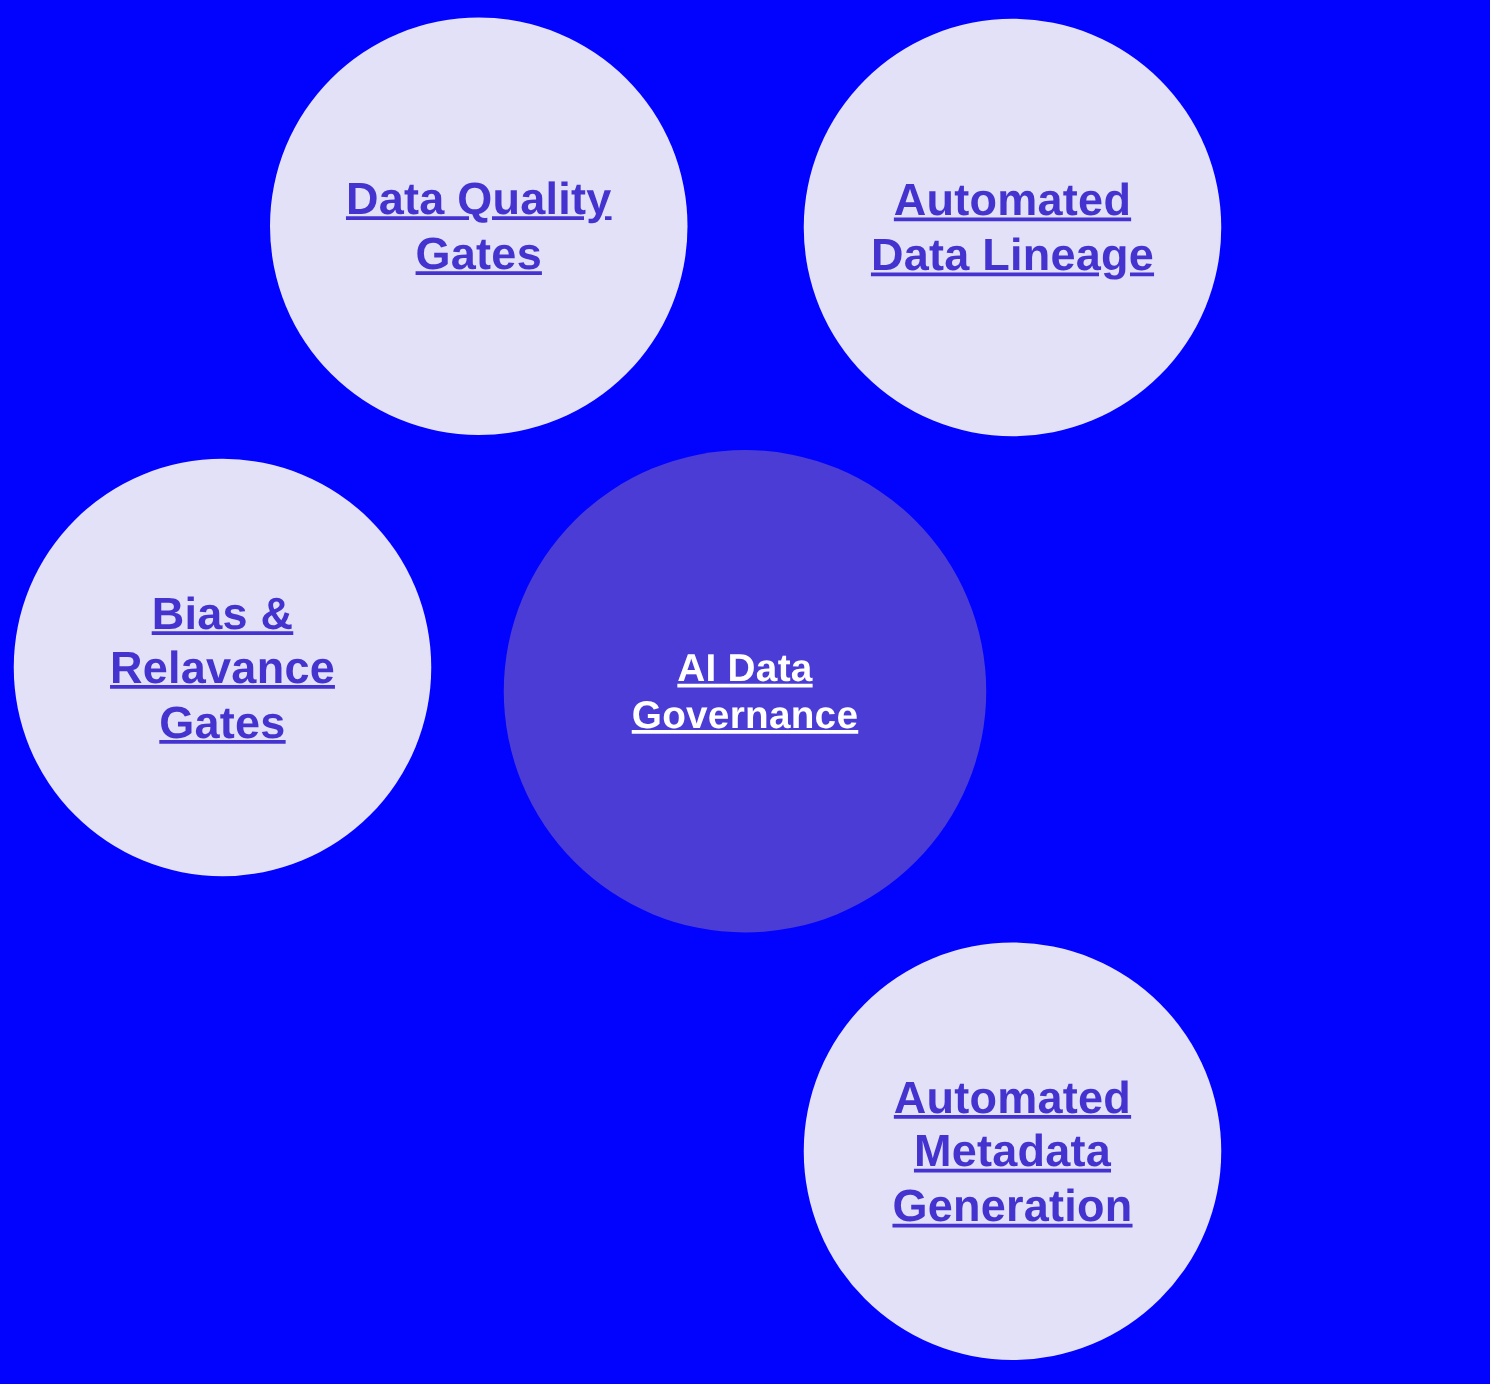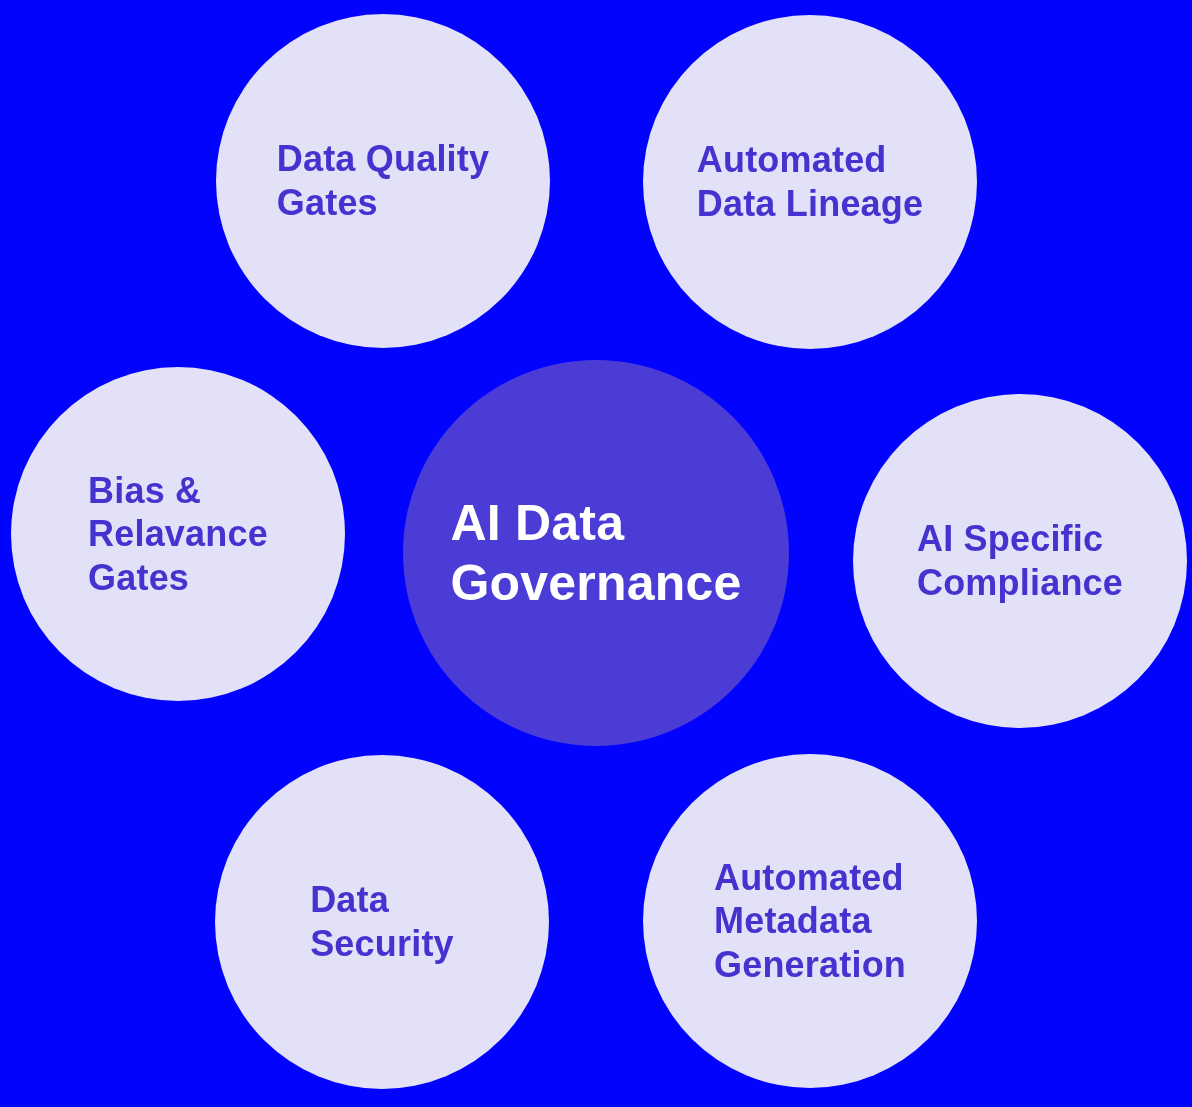--- a/index.html
+++ b/index.html
@@ -17,22 +17,23 @@
   .canvas {
     position: absolute;
     inset: 0;
   }
   .node {
     position: absolute;
     border-radius: 50%;
     display: flex;
     align-items: center;
     justify-content: center;
-    text-align: left;
+    text-align: center;
     box-sizing: border-box;
+    text-decoration: underline;
   }
   .node .label {
     white-space: pre-line;
     font-weight: 600;
     letter-spacing: 0.2px;
   }
   .outer {
     width: 334px;
     height: 334px;
     background: var(--node-fill, #e2e1f8);
@@ -42,21 +43,21 @@
     font-size: 36px;
     line-height: 1.21;
   }
   .center-node {
     width: 386px;
     height: 386px;
     background: var(--center-fill, #4a3cd5);
     color: var(--center-text, #ffffff);
   }
   .center-node .label {
-    font-size: 50px;
+    font-size: 31px;
     line-height: 1.2;
   }
   
   .pos-tl { left: 216px; top: 14px;  }   
   .pos-tr { left: 643px; top: 15px;  }   
   .pos-ml { left: 11px;  top: 367px; }   
   .pos-mr { left: 853px; top: 394px; }   
   .pos-bl { left: 215px; top: 755px; }   
   .pos-br { left: 643px; top: 754px; }   
   .pos-c  { left: 403px; top: 360px; }   
@@ -75,29 +76,21 @@
     <span class="label">Automated
 Data Lineage</span>
   </div>
 
   <div class="node outer pos-ml">
     <span class="label">Bias &amp;
 Relavance
 Gates</span>
   </div>
 
-  <div class="node outer pos-mr">
-    <span class="label">AI Specific
-Compliance</span>
-  </div>
 
-  <div class="node outer pos-bl">
-    <span class="label">Data
-Security</span>
-  </div>
 
   <div class="node outer pos-br">
     <span class="label">Automated
 Metadata
 Generation</span>
   </div>
 
   <div class="node center-node pos-c">
     <span class="label">AI Data
 Governance</span>

